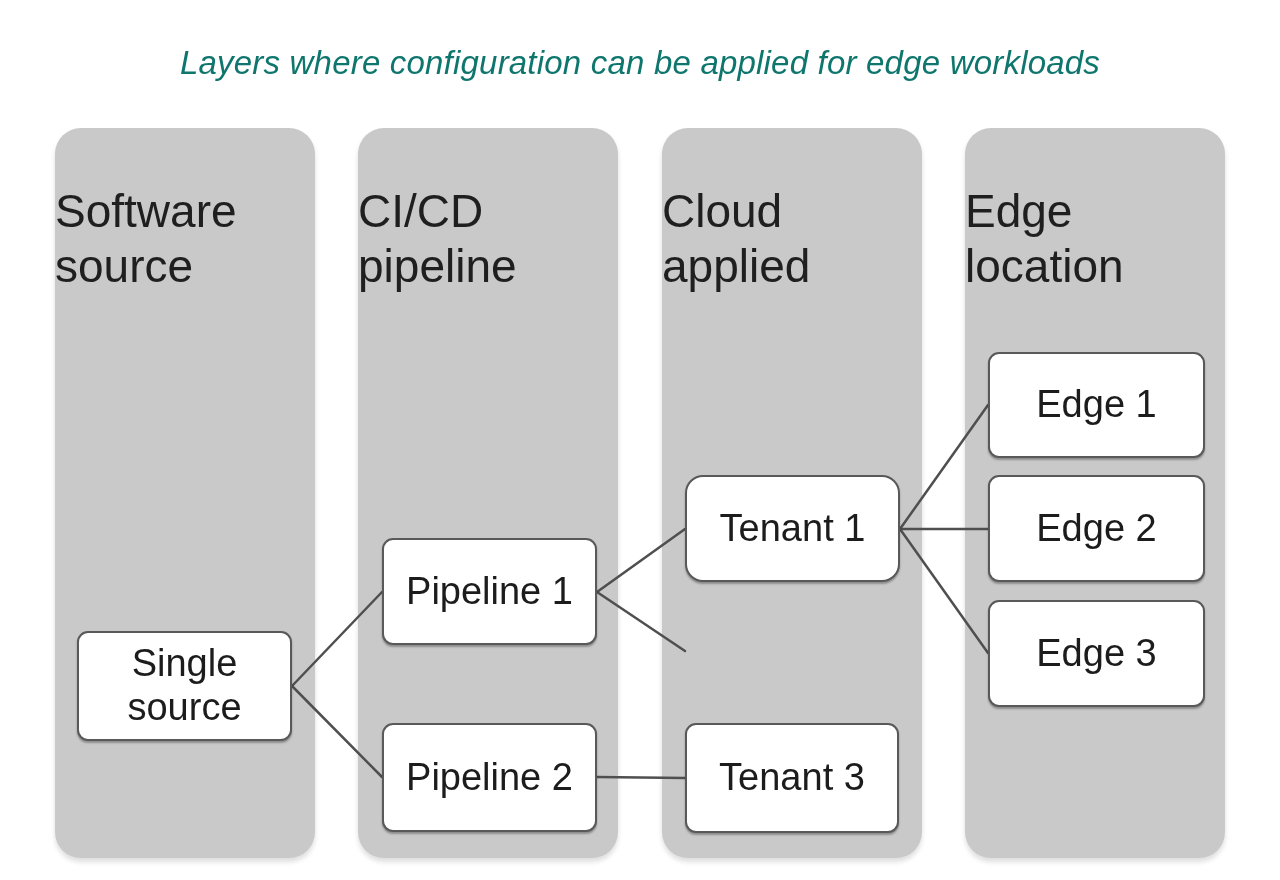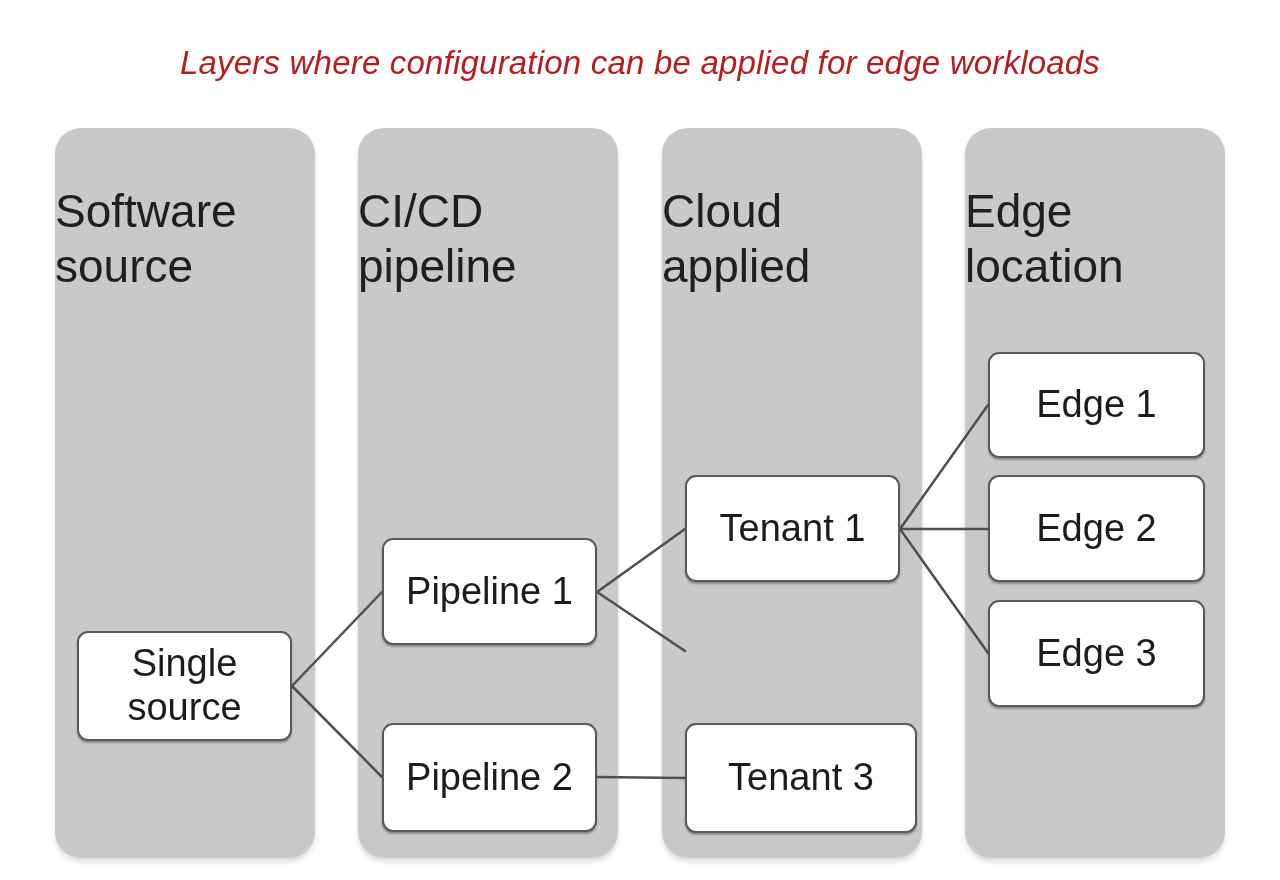--- a/index.html
+++ b/index.html
@@ -16,21 +16,21 @@
     overflow: hidden;
   }
   .title {
     position: absolute;
     left: 0;
     top: 44px;
     width: 1280px;
     text-align: center;
     font-size: 33px;
     font-style: italic;
-    color: #b91c1c;
+    color: #0f766e;
     letter-spacing: 0.2px;
   }
   .column {
     position: absolute;
     top: 128px;
     width: 260px;
     height: 730px;
     background: #c9c9c9;
     border-radius: 26px;
     box-shadow: 0 4px 5px rgba(0,0,0,0.13);
@@ -74,23 +74,23 @@
     text-align: center;
     font-size: 38px;
     line-height: 1.15;
     color: #1c1c1c;
     z-index: 2;
     padding: 4px 12px;
   }
   .node-single-source { left: 77px;  top: 631px; width: 215px; height: 110px; }
   .node-pipeline-1    { left: 382px; top: 538px; width: 215px; height: 107px; text-align: right; }
   .node-pipeline-2    { left: 382px; top: 723px; width: 215px; height: 109px; }
-  .node-tenant-1      { left: 685px; top: 475px; width: 215px; height: 107px; }
+  .node-tenant-1      { left: 685px; top: 475px; width: 215px; height: 107px; border-radius: 18px; }
   .node-tenant-2      { left: 685px; top: 598px; width: 215px; height: 107px; }
-  .node-tenant-3      { left: 685px; top: 723px; width: 232px; height: 110px; }
+  .node-tenant-3      { left: 685px; top: 723px; width: 214px; height: 110px; }
   .node-edge-1        { left: 988px; top: 352px; width: 217px; height: 106px; }
   .node-edge-2        { left: 988px; top: 475px; width: 217px; height: 107px; }
   .node-edge-3        { left: 988px; top: 600px; width: 217px; height: 107px; }
 </style>
 </head>
 <body>
 
 <div class="canvas">
 
   <div class="title">Layers where configuration can be applied for edge workloads</div>

